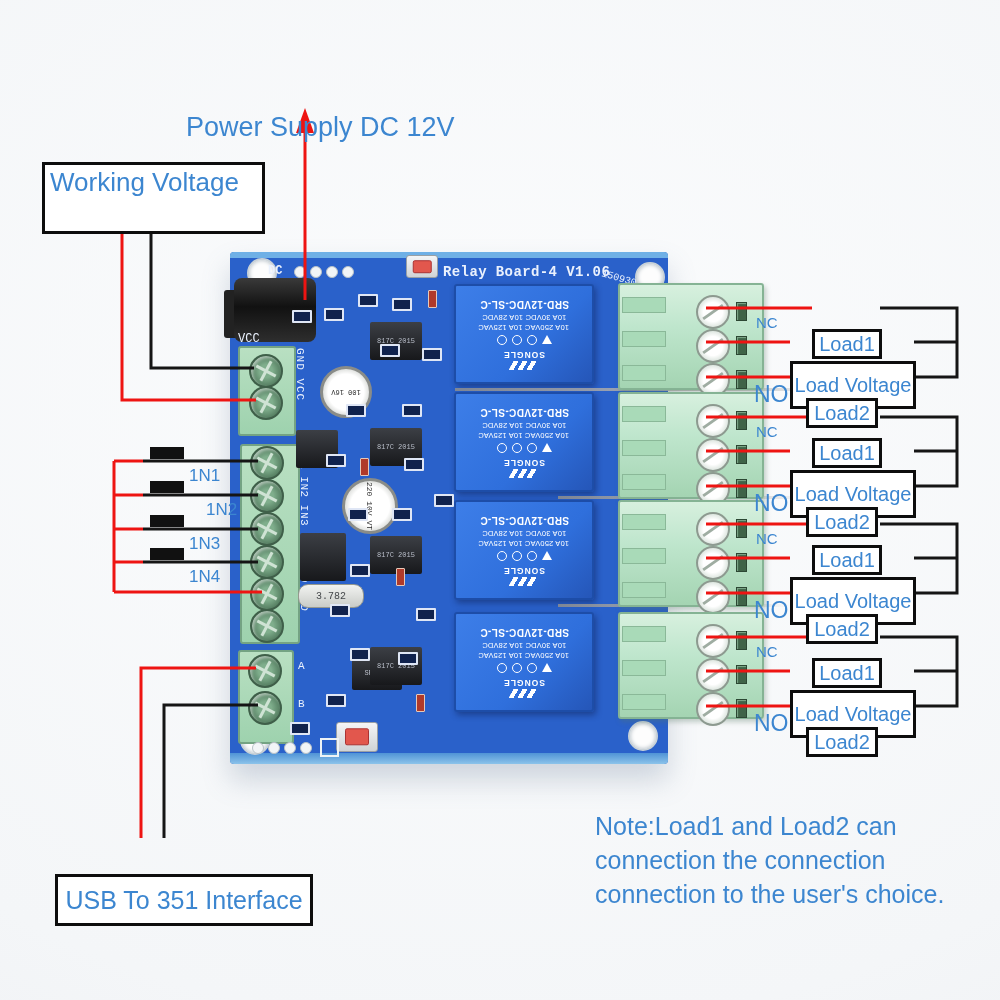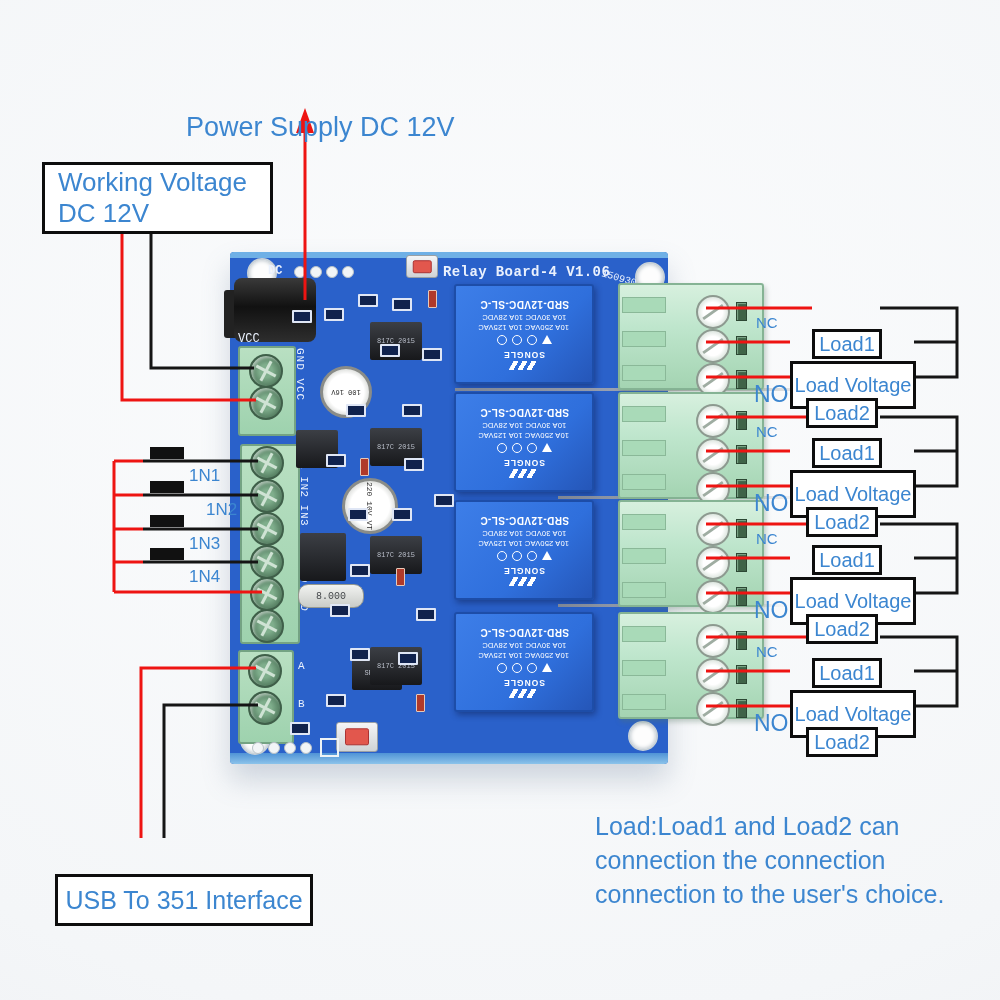--- a/index.html
+++ b/index.html
@@ -128,21 +128,21 @@
     <div class="abs silk vtext" style="left:80px;top:196px;font-size:11px;letter-spacing:.5px;">IN1 IN2 IN3 IN4 GND GND</div>
 
     <div class="abs term" style="left:8px;top:398px;width:52px;height:90px;"></div>
     <div class="abs screw" style="left:18px;top:402px;"></div>
     <div class="abs screw" style="left:18px;top:439px;"></div>
     <div class="abs silk" style="left:68px;top:408px;font-size:11px;">A</div>
     <div class="abs silk" style="left:68px;top:446px;font-size:11px;">B</div>
 
     <div class="abs cap" style="left:90px;top:114px;width:46px;height:46px;font-size:7px;transform:rotate(180deg);">100 16V</div>
     <div class="abs cap" style="left:112px;top:226px;width:50px;height:50px;font-size:8px;transform:rotate(90deg);">220 10V VT</div>
-    <div class="abs crystal" style="left:68px;top:332px;width:64px;height:22px;">8.000</div>
+    <div class="abs crystal" style="left:68px;top:332px;width:64px;height:22px;">3.782</div>
     <div class="abs chip" style="left:66px;top:178px;width:42px;height:38px;"></div>
     <div class="abs chip" style="left:70px;top:281px;width:46px;height:48px;"></div>
     <div class="abs chip" style="left:122px;top:404px;width:50px;height:34px;font-size:7px;">SP3485</div>
     <div class="abs chip" style="left:140px;top:70px;width:52px;height:38px;font-size:7px;">817C 2015</div>
     <div class="abs chip" style="left:140px;top:176px;width:52px;height:38px;font-size:7px;">817C 2015</div>
     <div class="abs chip" style="left:140px;top:284px;width:52px;height:38px;font-size:7px;">817C 2015</div>
     <div class="abs chip" style="left:140px;top:395px;width:52px;height:38px;font-size:7px;">817C 2015</div>
 
     <div class="abs btn" style="left:106px;top:470px;width:40px;height:28px;"></div>
     <div class="abs pin-dot" style="left:22px;top:490px;"></div>
@@ -304,23 +304,22 @@
       <rect x="150" y="481" width="34" height="12"></rect>
       <rect x="150" y="515" width="34" height="12"></rect>
       <rect x="150" y="548" width="34" height="12"></rect>
     </g>
   </svg>
 
   <div class="abs lbl-layer" style="left:0;top:0;width:1000px;height:1000px;pointer-events:none;">
 
     <div class="abs blue-label" style="left:186px;top:76px;font-size:27px;">Power Supply DC 12V</div>
 
-    <div class="abs callout-box" style="left:42px;top:126px;width:212px;height:64px;padding:2px 0 0 13px;font-size:26px;line-height:31px;">
+    <div class="abs callout-box" style="left:42px;top:126px;width:212px;height:64px;padding:2px 0 0 5px;font-size:26px;line-height:31px;">
       <div>Working Voltage</div>
-      <div>DC 12V</div>
     </div>
 
     <div class="abs blue-label in-label" style="left:189px;top:430px;">1N1</div>
     <div class="abs blue-label in-label" style="left:206px;top:464px;">1N2</div>
     <div class="abs blue-label in-label" style="left:189px;top:498px;">1N3</div>
     <div class="abs blue-label in-label" style="left:189px;top:531px;">1N4</div>
 
     <div class="abs callout-box" style="left:55px;top:838px;width:252px;height:46px;display:flex;align-items:center;justify-content:center;font-size:25px;">USB To 351 Interface</div>
 
     <div class="chg chg1">
@@ -349,18 +348,18 @@
 
     <div class="chg chg4">
       <div class="abs blue-label nc">NC</div>
       <div class="abs load-box load1">Load1</div>
       <div class="abs load-box lv">Load Voltage</div>
       <div class="abs blue-label no">NO</div>
       <div class="abs load-box load2">Load2</div>
     </div>
 
     <div class="abs blue-label" style="left:595px;top:773px;font-size:25px;line-height:34px;">
-      <div>Load:Load1 and Load2 can</div>
+      <div>Note:Load1 and Load2 can</div>
       <div>connection the connection</div>
       <div>connection to the user's choice.</div>
     </div>
   </div>
 </div>
 
 </body></html>

